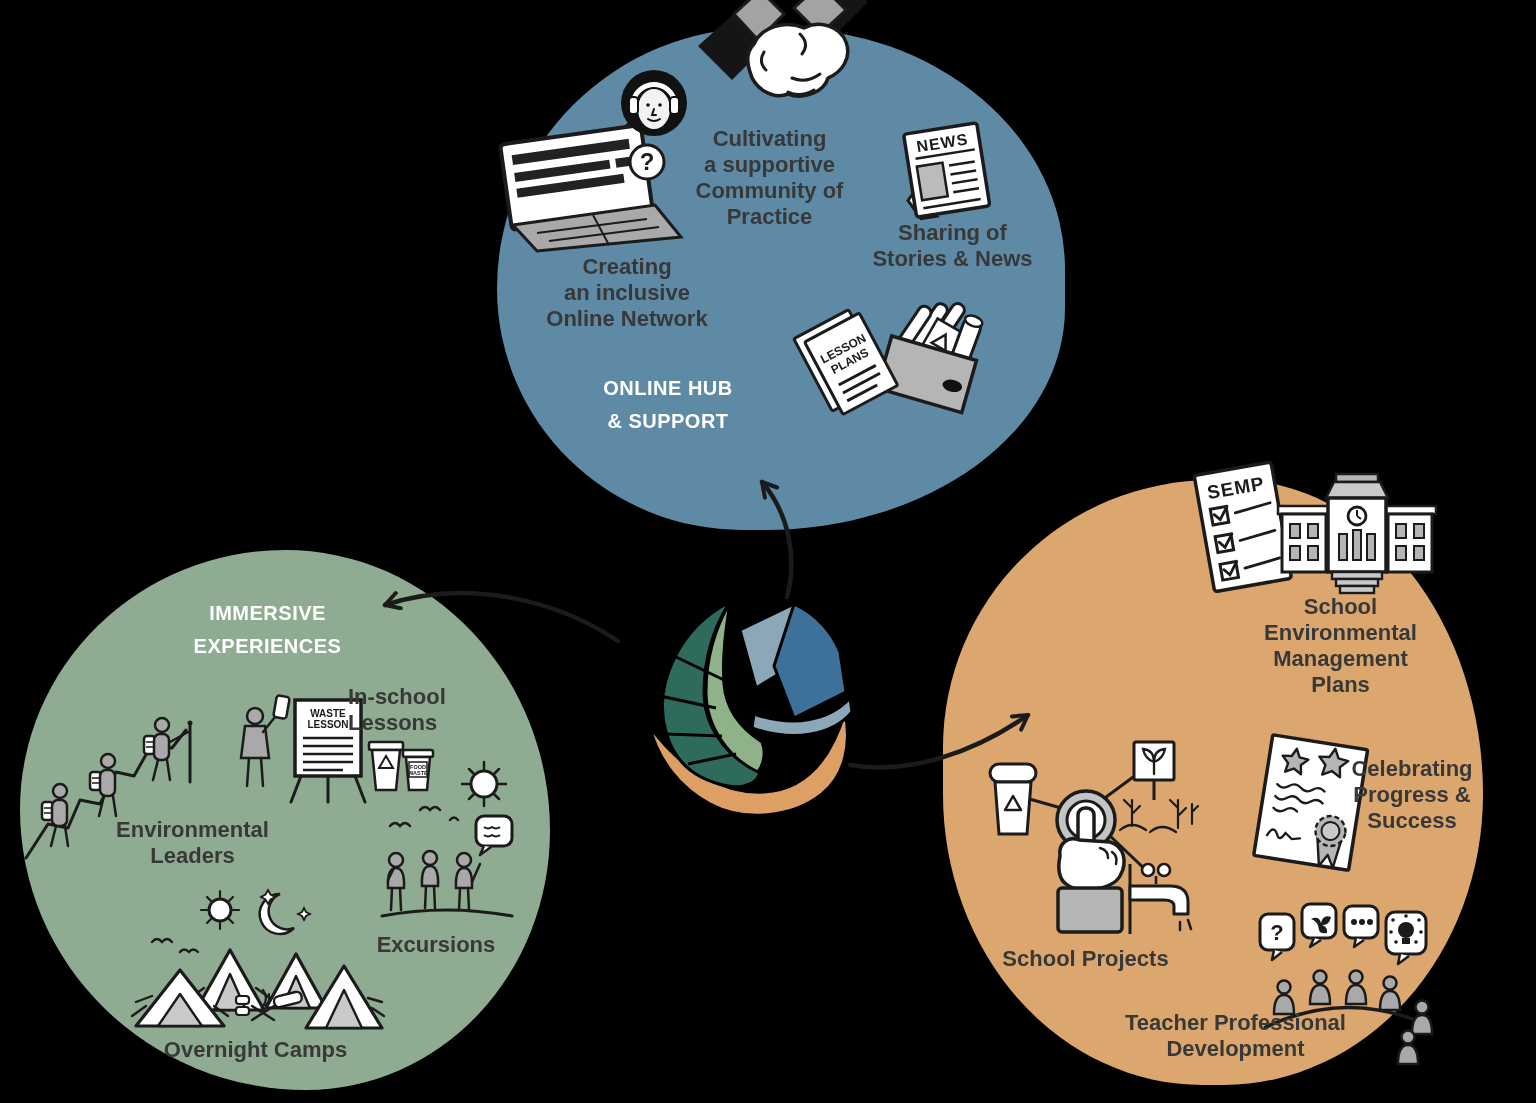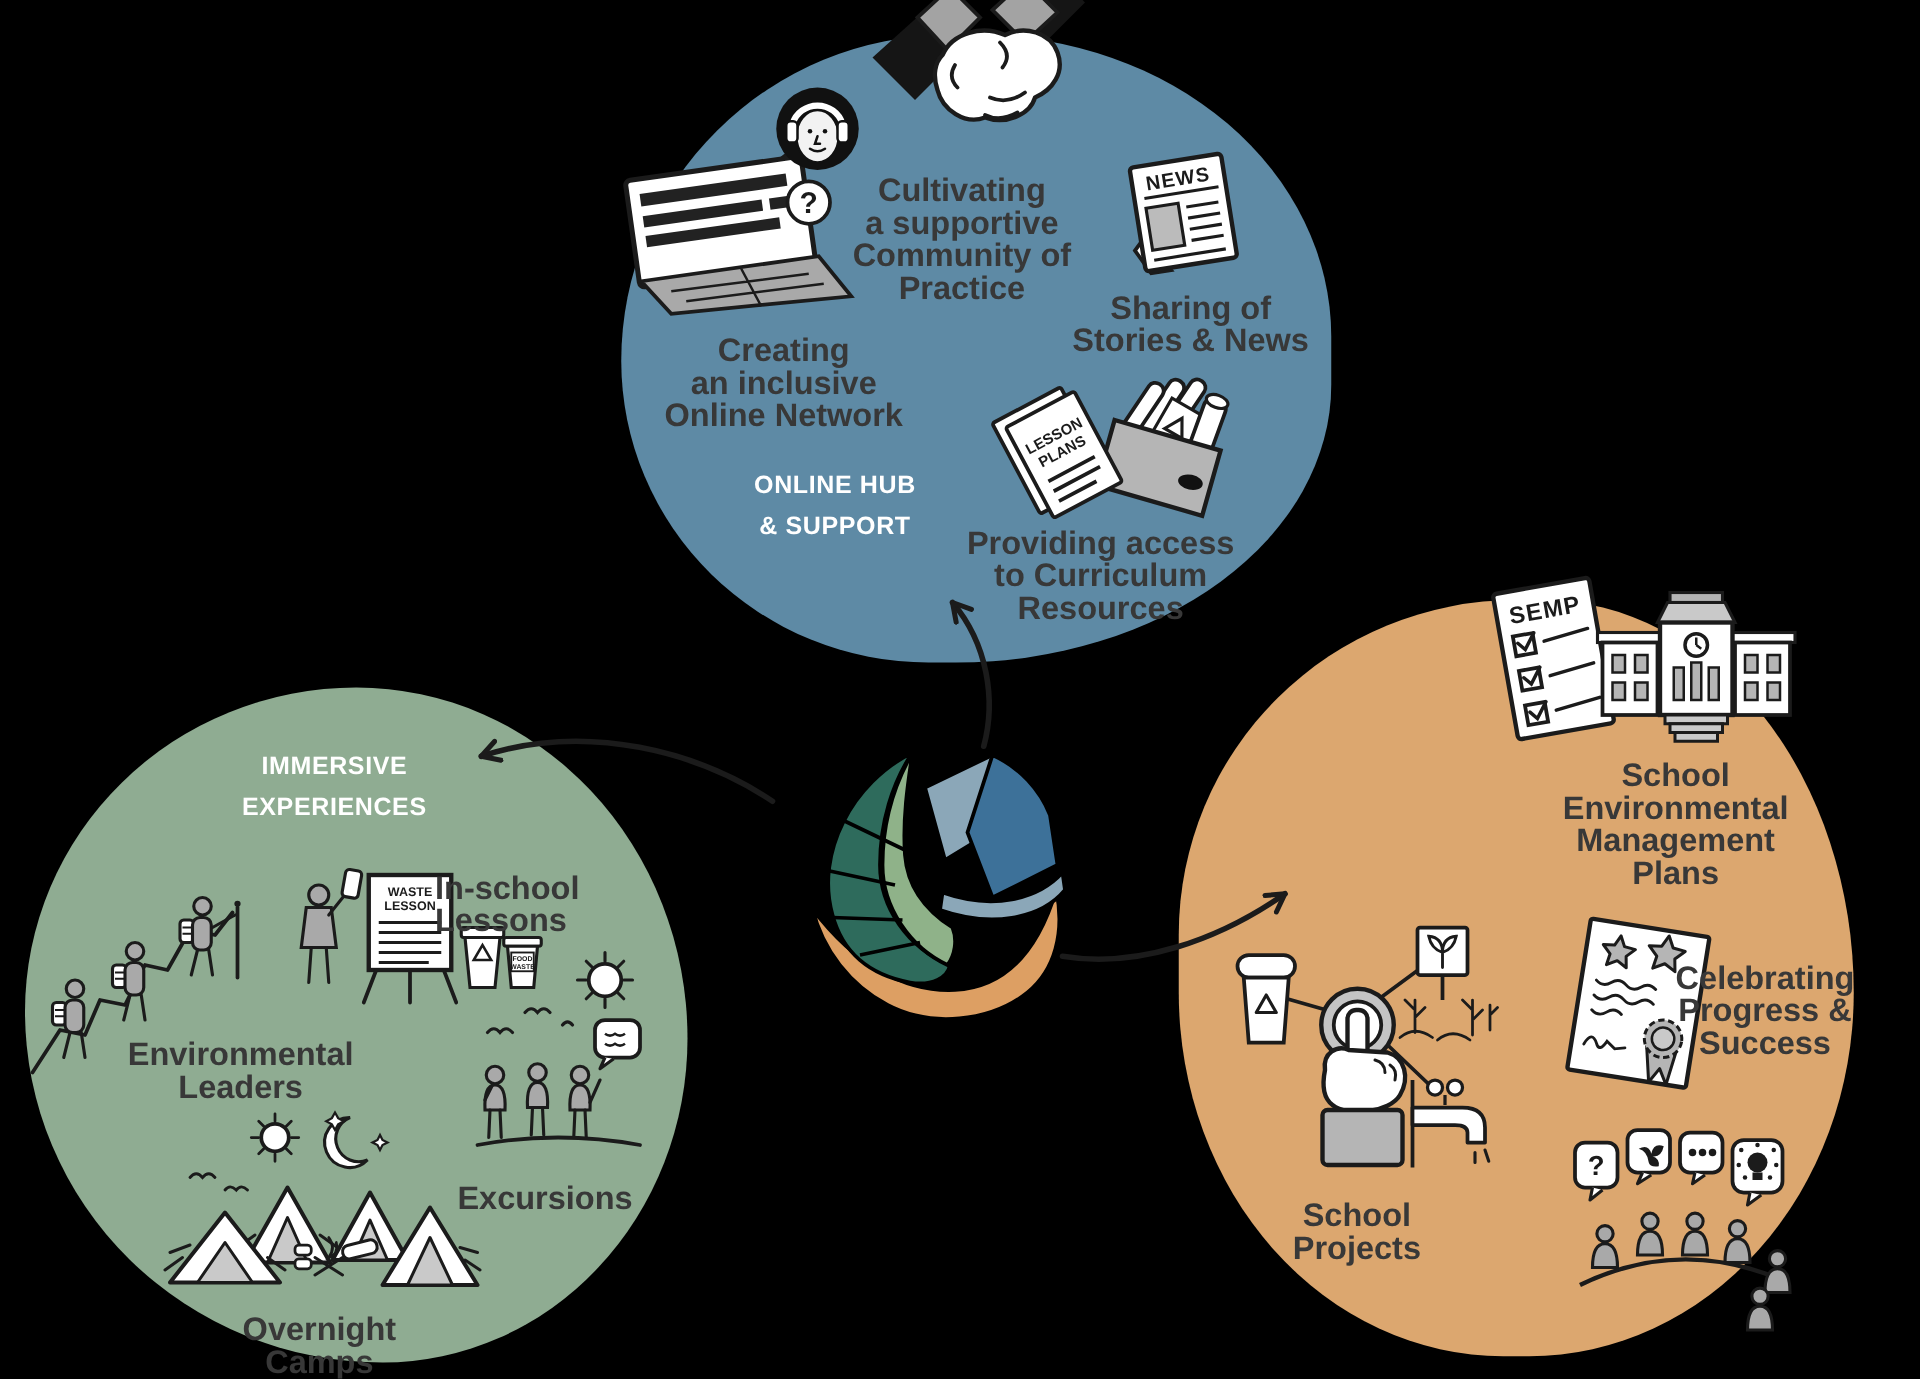--- a/index.html
+++ b/index.html
@@ -7,21 +7,21 @@
           font-family:"Liberation Sans",sans-serif;}
   .blob{position:absolute;z-index:1;}
   #blob-hub{left:497px;top:28px;width:568px;height:502px;background:#5e8aa5;
             border-radius:48% 52% 55% 45% / 54% 50% 46% 50%;}
   #blob-immersive{left:20px;top:550px;width:530px;height:540px;background:#8fac92;
             border-radius:50% 50% 46% 54% / 48% 52% 48% 52%;}
   #blob-schools{left:943px;top:480px;width:540px;height:605px;background:#dca76f;
             border-radius:52% 48% 50% 50% / 46% 54% 50% 50%;}
   .icon{position:absolute;z-index:6;}
   .label{position:absolute;z-index:7;white-space:pre-line;text-align:center;color:#383838;
-         font-weight:700;font-size:26px;line-height:26px;margin-top:13px;}
+         font-weight:700;font-size:22px;line-height:26px;}
   .label.left{text-align:left;}
   .title{position:absolute;z-index:7;white-space:pre-line;text-align:center;color:#ffffff;
          font-weight:600;font-size:20px;line-height:33px;letter-spacing:.5px;}
   svg{display:block;overflow:visible;}
   #arrows{position:absolute;left:0;top:0;z-index:5;pointer-events:none;}
   #logo{position:absolute;left:644px;top:596px;z-index:4;}
 </style>
 </head>
 <body>
 
@@ -130,23 +130,20 @@
 a supportive
 Community of
 Practice</div>
   <div class="label" style="left:845px;top:220px;width:215px">Sharing of
 Stories &amp; News</div>
   <div class="label" style="left:522px;top:254px;width:210px">Creating
 an inclusive
 Online Network</div>
   <div class="title" style="left:553px;top:372px;width:230px">ONLINE HUB
 &amp; SUPPORT</div>
-  <div class="label" style="left:768px;top:408px;width:225px">Providing access
-to Curriculum
-Resources</div>
 
   <div class="title" style="left:140px;top:597px;width:255px">IMMERSIVE
 EXPERIENCES</div>
   <div class="label left" style="left:348px;top:684px;width:140px">In-school
 Lessons</div>
   <div class="label" style="left:80px;top:817px;width:225px">Environmental
 Leaders</div>
   <div class="label" style="left:356px;top:932px;width:160px">Excursions</div>
   <div class="label" style="left:148px;top:1037px;width:215px">Overnight Camps</div>
 
@@ -262,20 +259,22 @@
   </svg>
 
   <div class="label" style="left:1238px;top:594px;width:205px">School
 Environmental
 Management
 Plans</div>
   <div class="label" style="left:1332px;top:756px;width:160px">Celebrating
 Progress &amp;
 Success</div>
   <div class="label" style="left:998px;top:946px;width:175px">School Projects</div>
+  <div class="label" style="left:1108px;top:1010px;width:255px">Teacher Professional
+Development</div>
 
   <svg class="icon" style="left:1190px;top:458px" width="104" height="140" viewBox="0 0 104 140">
     <g transform="rotate(-10 52 70)">
       <rect x="14" y="10" width="78" height="118" rx="3" fill="#fff" stroke="#1b1b1b" stroke-width="3.5"></rect>
       <text x="53" y="36" text-anchor="middle" font-size="19" font-weight="bold" letter-spacing="1" fill="#1b1b1b">SEMP</text>
       <g stroke="#1b1b1b" fill="#fff" stroke-width="3">
         <rect x="24" y="46" width="16" height="16"></rect>
           <rect x="24" y="74" width="16" height="16"></rect>
           <rect x="24" y="102" width="16" height="16"></rect>
       </g>

